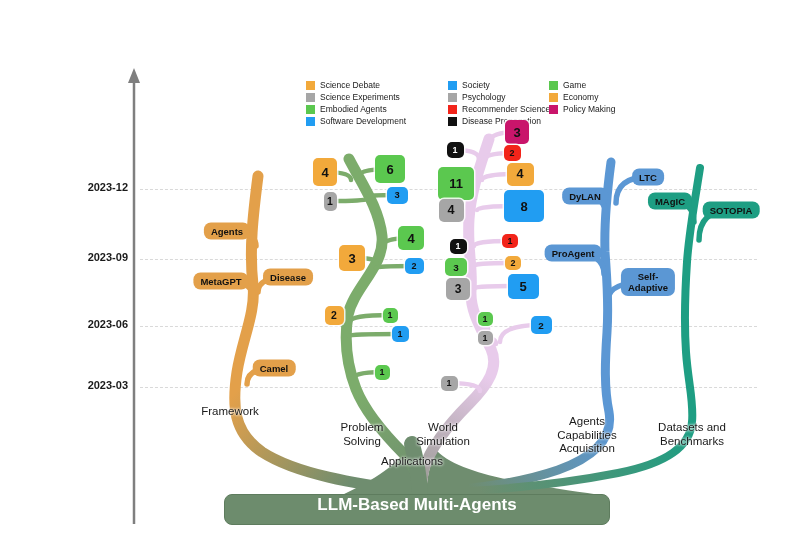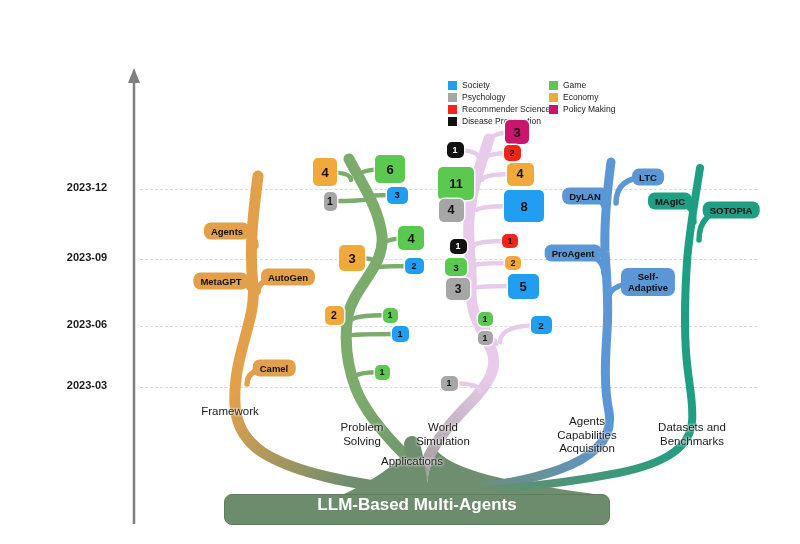--- a/index.html
+++ b/index.html
@@ -1,20 +1,20 @@
 <!DOCTYPE html>
 <html><head>
 <meta charset="utf-8">
 <style>
   html,body{margin:0;padding:0;background:#fff;}
   #stage{position:relative;width:800px;height:544px;background:#fff;overflow:hidden;
          font-family:"Liberation Sans",sans-serif;}
   #tree{position:absolute;left:0;top:0;z-index:1;}
   .gridline{position:absolute;left:140px;width:617px;height:0;border-top:1px dashed #d9d9d9;z-index:0;}
-  .tick-label{position:absolute;left:52px;width:70px;text-align:center;font-size:11px;font-weight:700;color:#1a1a1a;z-index:2;}
+  .tick-label{position:absolute;left:58px;width:70px;text-align:right;font-size:11px;font-weight:700;color:#1a1a1a;z-index:2;}
   .legend-group{position:absolute;display:flex;flex-direction:column;gap:2px;z-index:2;}
   .legend-item{display:flex;align-items:center;gap:5px;}
   .legend-swatch{width:9px;height:9px;flex:0 0 9px;}
   .legend-text{font-size:8.5px;color:#1a1a1a;white-space:nowrap;}
   .node{position:absolute;display:flex;align-items:center;justify-content:center;
         border-radius:5px;font-weight:700;color:#111;z-index:3;box-shadow:0 0 0 1.5px rgba(255,255,255,.85);}
   .nbox{position:absolute;transform:translate(-50%,-50%);padding:3px 7px;border-radius:7px;
         font-weight:700;font-size:9.5px;color:#111;text-align:center;line-height:11px;white-space:nowrap;z-index:3;}
   .cat-label{position:absolute;transform:translateX(-50%);text-align:center;font-size:11.5px;
              line-height:13.5px;color:#1a1a1a;font-weight:500;z-index:4;white-space:nowrap;
@@ -111,20 +111,38 @@
   <div class="cat-label" id="applications-label" style="left:412px;top:455px;">Applications</div>
 
 <div class="gridline" style="top: 188.5px;"></div>
     <div class="tick-label" style="top: 181px;">2023-12</div>
     <div class="gridline" style="top: 258.5px;"></div>
     <div class="tick-label" style="top: 251px;">2023-09</div>
     <div class="gridline" style="top: 325.5px;"></div>
     <div class="tick-label" style="top: 318px;">2023-06</div>
     <div class="gridline" style="top: 386.5px;"></div>
     <div class="tick-label" style="top: 379px;">2023-03</div>
+    <div class="legend-group" style="left: 306px; top: 80px;">
+      <div class="legend-item">
+        <span class="legend-swatch" style="background: rgb(242, 169, 59);"></span>
+        <span class="legend-text">Science Debate</span>
+      </div>
+      <div class="legend-item">
+        <span class="legend-swatch" style="background: rgb(166, 166, 166);"></span>
+        <span class="legend-text">Science Experiments</span>
+      </div>
+      <div class="legend-item">
+        <span class="legend-swatch" style="background: rgb(91, 200, 79);"></span>
+        <span class="legend-text">Embodied Agents</span>
+      </div>
+      <div class="legend-item">
+        <span class="legend-swatch" style="background: rgb(33, 157, 242);"></span>
+        <span class="legend-text">Software Development</span>
+      </div>
+    </div>
     <div class="legend-group" style="left: 448px; top: 80px;">
       <div class="legend-item">
         <span class="legend-swatch" style="background: rgb(33, 157, 242);"></span>
         <span class="legend-text">Society</span>
       </div>
       <div class="legend-item">
         <span class="legend-swatch" style="background: rgb(166, 166, 166);"></span>
         <span class="legend-text">Psychology</span>
       </div>
       <div class="legend-item">
@@ -150,21 +168,21 @@
         <span class="legend-text">Policy Making</span>
       </div>
     </div>
     <div class="nbox" style="left: 227px; top: 231px; background: rgb(227, 160, 74);">
       <div>Agents</div>
     </div>
     <div class="nbox" style="left: 221px; top: 281px; background: rgb(227, 160, 74);">
       <div>MetaGPT</div>
     </div>
     <div class="nbox" style="left: 288px; top: 277px; background: rgb(227, 160, 74);">
-      <div>AutoGen</div>
+      <div>Disease</div>
     </div>
     <div class="nbox" style="left: 274px; top: 368px; background: rgb(227, 160, 74);">
       <div>Camel</div>
     </div>
     <div class="cat-label" style="left: 230px; top: 405px;">
       <div>Framework</div>
     </div>
     <div class="node" style="left: 313px; top: 158px; width: 24px; height: 28px; background: rgb(242, 169, 59); font-size: 13px;">4</div>
     <div class="node" style="left: 375px; top: 155px; width: 30px; height: 28px; background: rgb(91, 200, 79); font-size: 13px;">6</div>
     <div class="node" style="left: 386.5px; top: 186.5px; width: 21px; height: 17px; background: rgb(33, 157, 242); font-size: 9.35px;">3</div>

